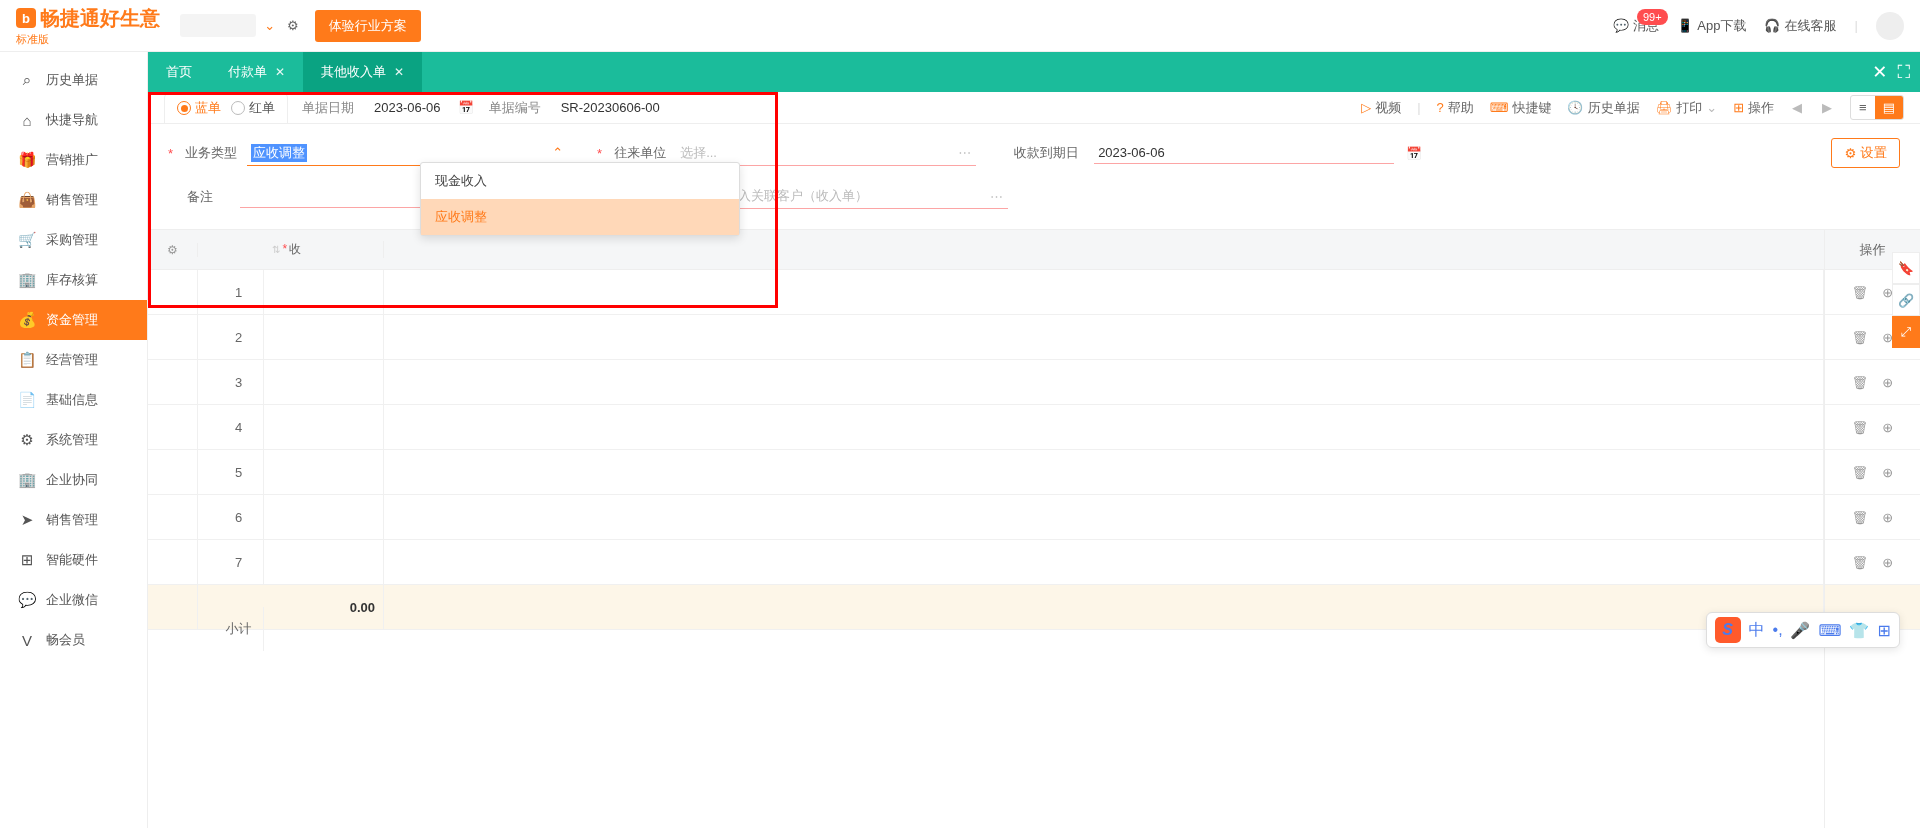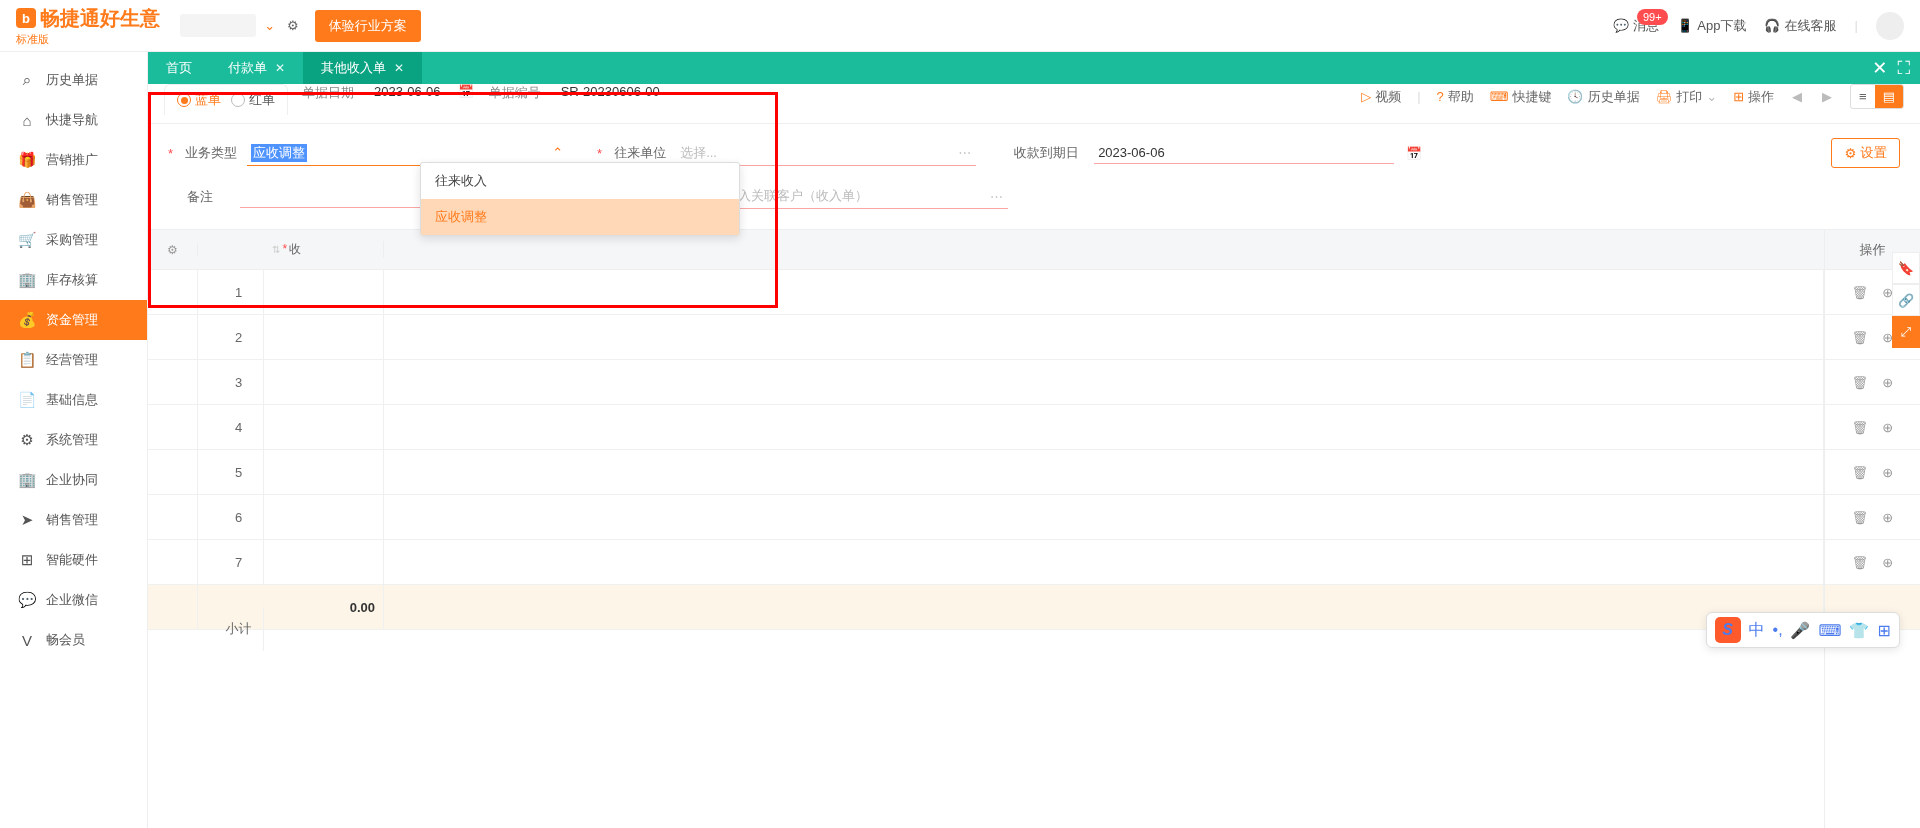--- a/index.html
+++ b/index.html
@@ -29,29 +29,29 @@
 
 .sidebar { width: 148px; border-right: 1px solid #eee; padding-top: 8px; }
 .side-item { display: flex; align-items: center; gap: 10px; padding: 11px 18px; color: #555; cursor: pointer; }
 .side-item.active { background: #ff7a1a; color: #fff; }
 .side-ico { width: 18px; text-align: center; font-size: 15px; }
 
 
 .main { flex: 1; display: flex; flex-direction: column; min-width: 0; background: #f7f8fa; }
 
 
-.tabs { height: 32px; background: #1bbc9b; display: flex; align-items: stretch; color: #fff; }
+.tabs { height: 40px; background: #1bbc9b; display: flex; align-items: stretch; color: #fff; }
 .tab { display: flex; align-items: center; padding: 0 18px; cursor: pointer; gap: 8px; }
 .tab.active { background: #0aa382; }
 .tab-close { font-size: 12px; opacity: .9; }
 .tabs-right { margin-left: auto; display: flex; align-items: center; padding: 0 10px; gap: 10px; }
 .tabs-right span { cursor: pointer; font-size: 18px; }
 
 
-.toolbar { background: #fff; border-bottom: 1px solid #eee; display: flex; align-items: flex-start; height: 40px; padding: 0 16px; gap: 14px; font-size: 13px; color: #555; }
+.toolbar { background: #fff; border-bottom: 1px solid #eee; display: flex; align-items: center; height: 32px; padding: 0 16px; gap: 14px; font-size: 13px; color: #555; }
 .bill-type { display: flex; align-items: center; gap: 10px; border: 1px solid #eee; border-bottom: none; border-radius: 6px 6px 0 0; padding: 6px 12px; }
 .radio { display: flex; align-items: center; gap: 4px; cursor: pointer; }
 .radio .dot { width: 14px; height: 14px; border: 1px solid #bbb; border-radius: 50%; display: inline-flex; align-items: center; justify-content: center; }
 .radio.sel .dot { border-color: #ff7a1a; }
 .radio.sel .dot::after { content: ""; width: 7px; height: 7px; background: #ff7a1a; border-radius: 50%; }
 .radio.sel span { color: #ff7a1a; }
 .lbl { color: #888; }
 .date-val { color: #333; margin-left: 6px; }
 .cal-ico { color: #ff7a1a; margin-left: 4px; }
 .toolbar-right { margin-left: auto; display: flex; align-items: center; gap: 16px; color: #666; }
@@ -333,21 +333,21 @@
           <div class="fld">
             <span class="fld-label wider">关联客户（收...</span>
             <div class="input-line">
               <span>请输入关联客户（收入单）</span>
               <span class="more">⋯</span>
             </div>
           </div>
         </div>
 
         <div class="dropdown" id="dropdown">
-            <div class="dd-item">往来收入</div>
+            <div class="dd-item">现金收入</div>
             <div class="dd-item active">应收调整</div>
           </div>
       </div>
 
       <div class="table-wrap">
         <div class="table-left">
           <div class="thead">
             <div class="th gear">⚙</div>
             <div class="th idx"></div>
             <div class="th col1"><span class="sort">⇅</span><span class="req">*</span><span>收</span></div>

